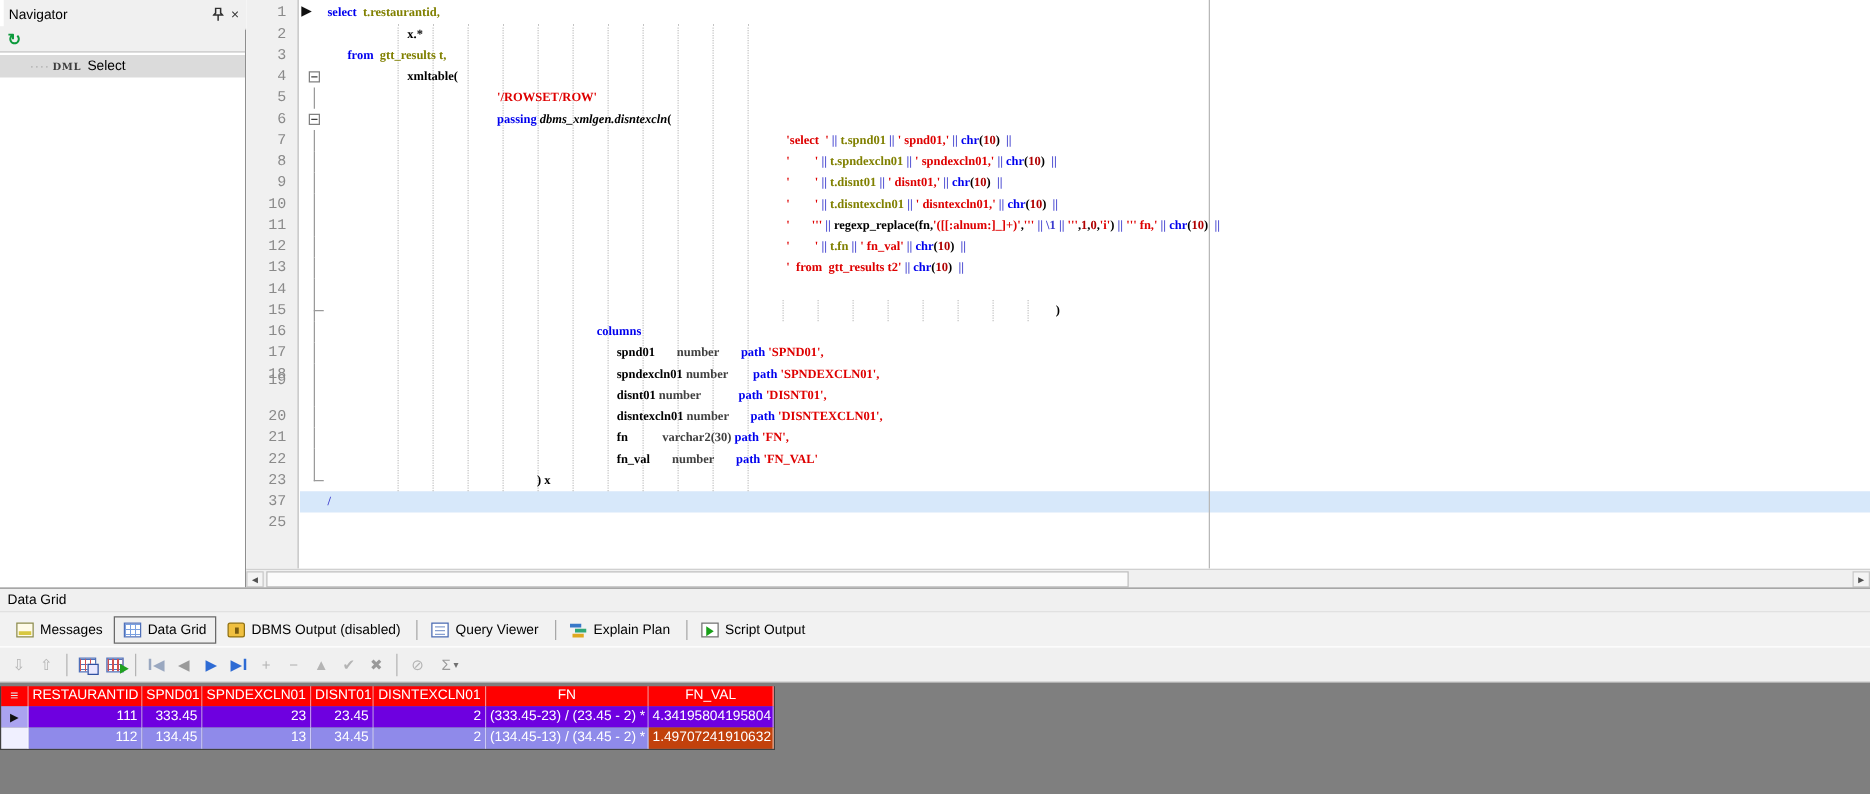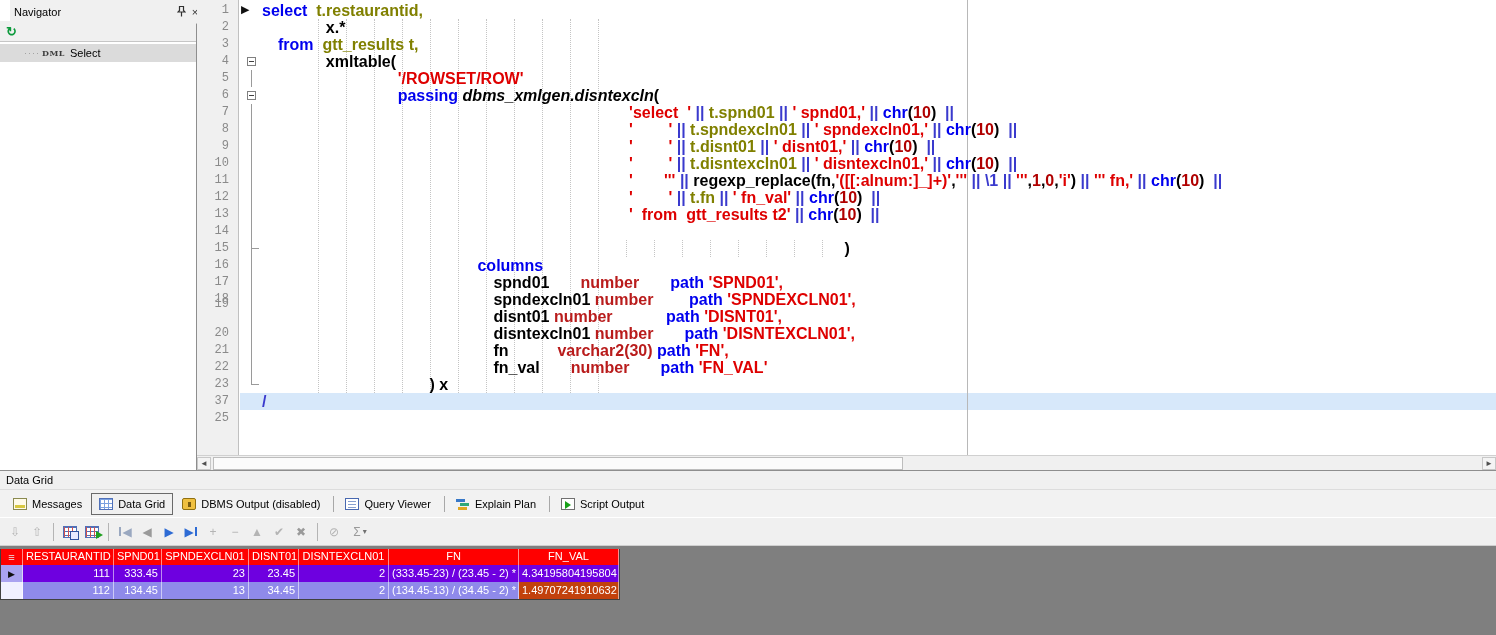--- a/index.html
+++ b/index.html
@@ -3,21 +3,21 @@
 <meta charset="utf-8">
 <style>
   html,body{margin:0;padding:0;background:#fff;}
   *{box-sizing:border-box;}
   .app{position:relative;width:1496px;height:635px;background:#fff;overflow:hidden;
        font-family:"Liberation Sans",sans-serif;font-size:11px;color:#000;}
 
   
   .navigator{position:absolute;left:0;top:0;width:197px;height:470px;background:#fff;
              border-right:1px solid #8e8e8e;}
-  .nav-titlebar{position:absolute;left:10px;top:0;width:100%;height:24px;background:#f0f0f0;
+  .nav-titlebar{position:absolute;left:3px;top:0;width:100%;height:24px;background:#f0f0f0;
                 border-bottom:1px solid #c6c6c6;display:flex;align-items:center;padding:0 4px;}
   .nav-title{flex:1;font-size:11px;}
   .nav-ico{width:14px;height:14px;display:flex;align-items:center;justify-content:center;
            color:#333;font-size:11px;cursor:default;}
   .nav-toolbar{position:absolute;left:0;top:21px;width:100%;height:21px;background:#f0f0f0;
                border-bottom:1px solid #c6c6c6;display:flex;align-items:center;padding:0 6px;}
   .refresh-glyph{color:#0c9a3c;font-weight:bold;font-size:13px;line-height:13px;}
   .nav-item{position:absolute;left:0;top:44px;width:100%;height:18px;background:#dbdbdb;
             display:flex;align-items:center;padding-left:24px;}
   .tree-dots{color:#9a9a9a;font-size:9px;letter-spacing:1px;margin-right:2px;}
@@ -33,22 +33,22 @@
   .foldcol{position:absolute;left:43px;top:0;width:21px;height:455px;}
   .fold-line{position:absolute;left:11px;width:1px;background:#9a9a9a;}
   .fold-box{position:absolute;left:7px;width:9px;height:9px;border:1px solid #808080;background:#fff;}
   .fold-box::after{content:"";position:absolute;left:1px;right:1px;top:3px;height:1px;background:#404040;}
   .fold-tick{position:absolute;left:11px;width:8px;height:1px;background:#9a9a9a;}
   .codearea{position:absolute;left:64px;top:0;right:0;height:455px;}
   .curline{position:absolute;left:-21px;right:0;height:17px;background:#d7e8fa;}
   .marginrule{position:absolute;left:706px;top:0;width:1px;height:455px;background:#b8b8b8;}
   .guide{position:absolute;width:1px;border-left:1px dotted #c4c4c4;}
   .cline{position:absolute;left:1px;right:0;height:17px;line-height:17px;white-space:pre;
-         font-family:Liberation Sans, sans-serif;font-size:16px;font-weight:bold;}
-  .kw{color:#0000ee;} .id{color:#808000;} .str{color:#de0000;} .typ{color:#b91c1c;}
+         font-family:Liberation Serif, serif;font-size:10px;font-weight:bold;}
+  .kw{color:#0000ee;} .id{color:#808000;} .str{color:#de0000;} .typ{color:#404040;}
   .num{color:#b00000;} .op{color:#3a3acd;} .pl{color:#000;}
   .fnb{color:#000;font-weight:bold;font-style:italic;}
   .run-marker{position:absolute;left:44px;top:3px;font-size:11px;color:#101010;line-height:13px;}
 
   
   .hscroll{position:absolute;left:197px;top:455px;width:1299px;height:15px;background:#f0f0f0;
            border-top:1px solid #d0d0d0;}
   .hs-btn{position:absolute;top:1px;width:14px;height:13px;background:#f4f4f4;border:1px solid #c8c8c8;
           display:flex;align-items:center;justify-content:center;font-size:8px;color:#505050;}
   .hs-thumb{position:absolute;left:16px;top:1px;width:690px;height:13px;background:#fbfbfb;

